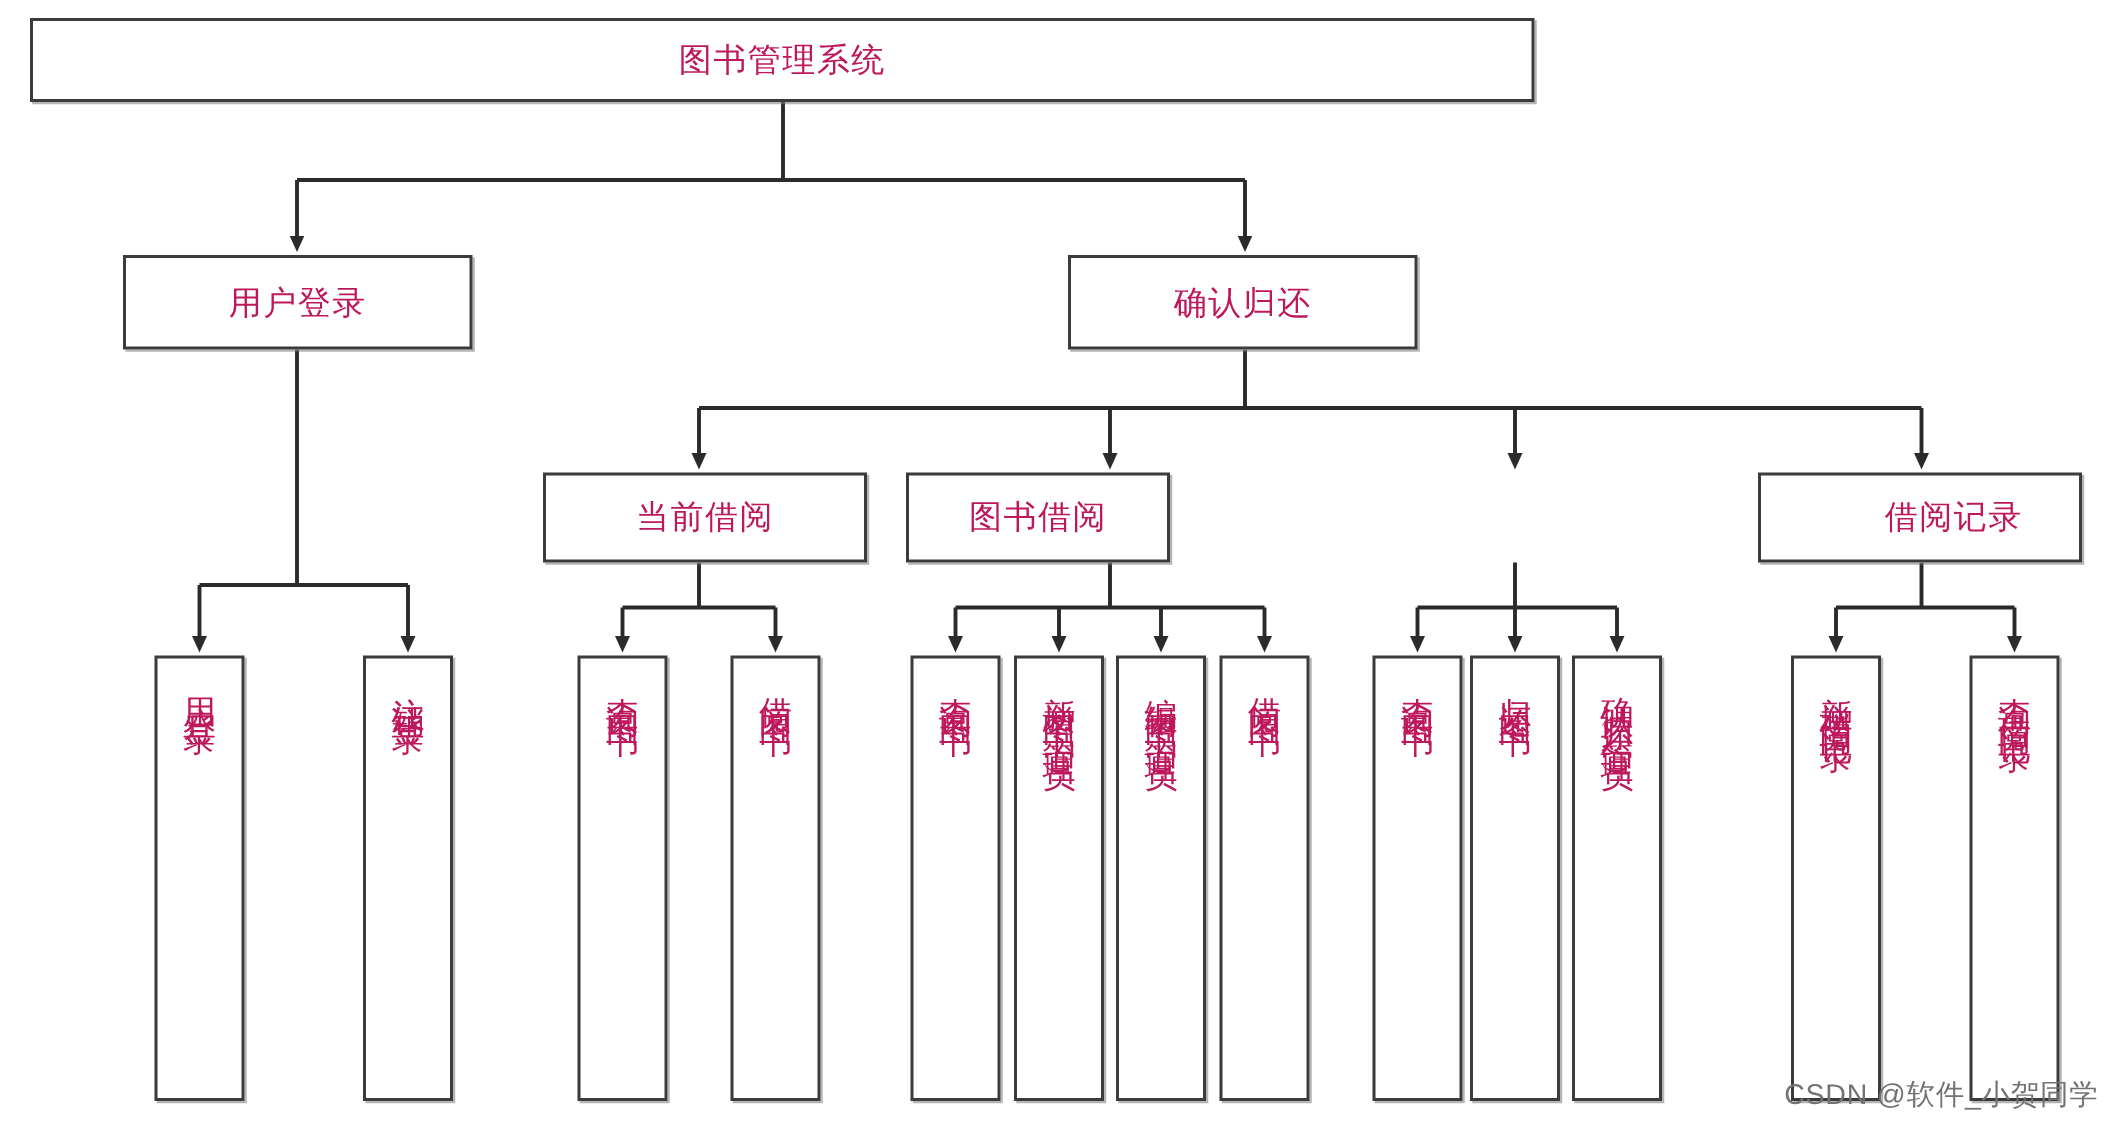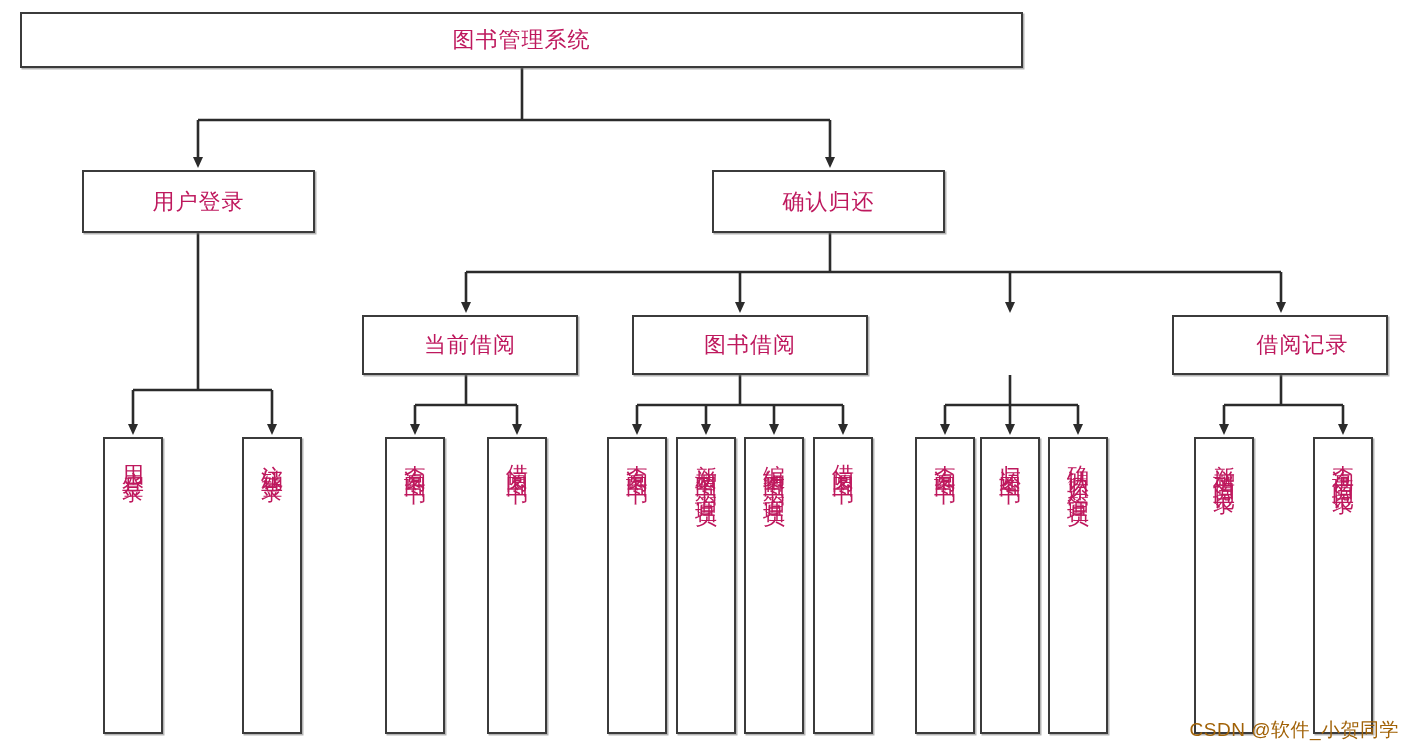--- a/index.html
+++ b/index.html
@@ -51,21 +51,21 @@
     letter-spacing:6px;
     line-height:1;
     white-space:nowrap;
     display:block;
   }
   
   #watermark{
     position:absolute;
     right:6px;bottom:4px;
     font-size:19px;
-    color:#a16207;
+    color:#737373;
     letter-spacing:.5px;
     white-space:nowrap;
     user-select:none;
   }
 </style>
 </head>
 <body>
 
 <div id="diagram">
 
@@ -143,21 +143,21 @@
   <div class="node h" style="left:82px;top:170px;width:233px;height:63px;">
     <span class="label">用户登录</span>
   </div>
   <div class="node h" style="left:712px;top:170px;width:233px;height:63px;">
     <span class="label">确认归还</span>
   </div>
 
   <div class="node h" style="left:362px;top:315px;width:216px;height:60px;">
     <span class="label">当前借阅</span>
   </div>
-  <div class="node h" style="left:632px;top:315px;width:236px;height:60px;">
+  <div class="node h" style="left:604px;top:315px;width:176px;height:60px;">
     <span class="label">图书借阅</span>
   </div>
   <div class="node h" style="left:1172px;top:315px;width:216px;height:60px;padding-left:45px;">
     <span class="label">借阅记录</span>
   </div>
 
   <div class="node v" style="left:103px;top:437px;width:60px;height:297px;">
     <span class="label">用户登录</span>
   </div>
   <div class="node v" style="left:242px;top:437px;width:60px;height:297px;">

